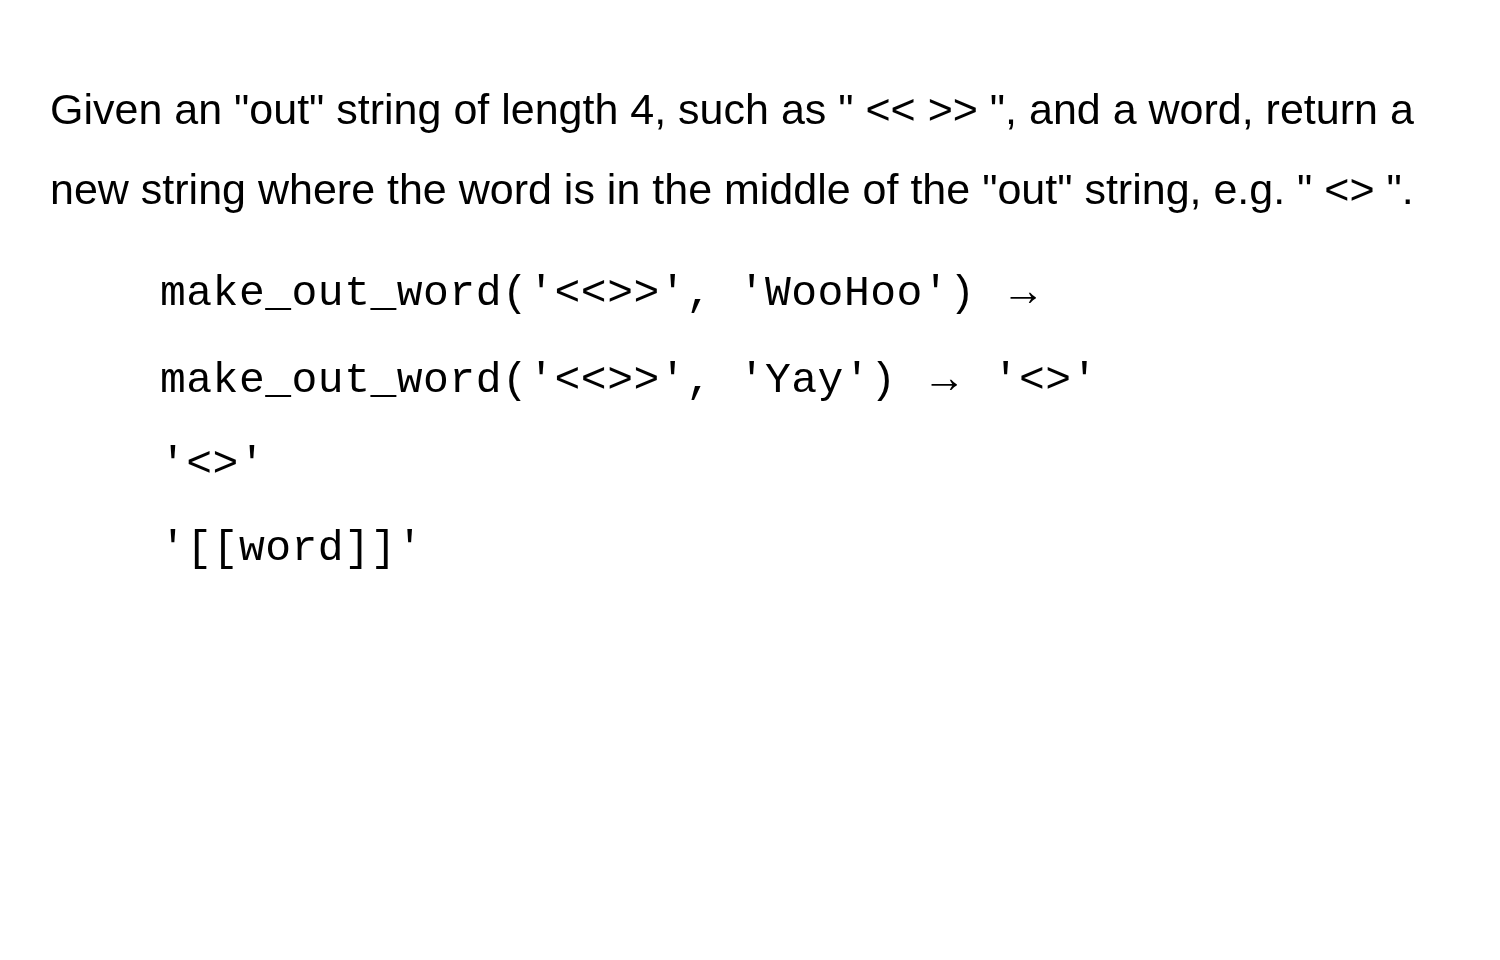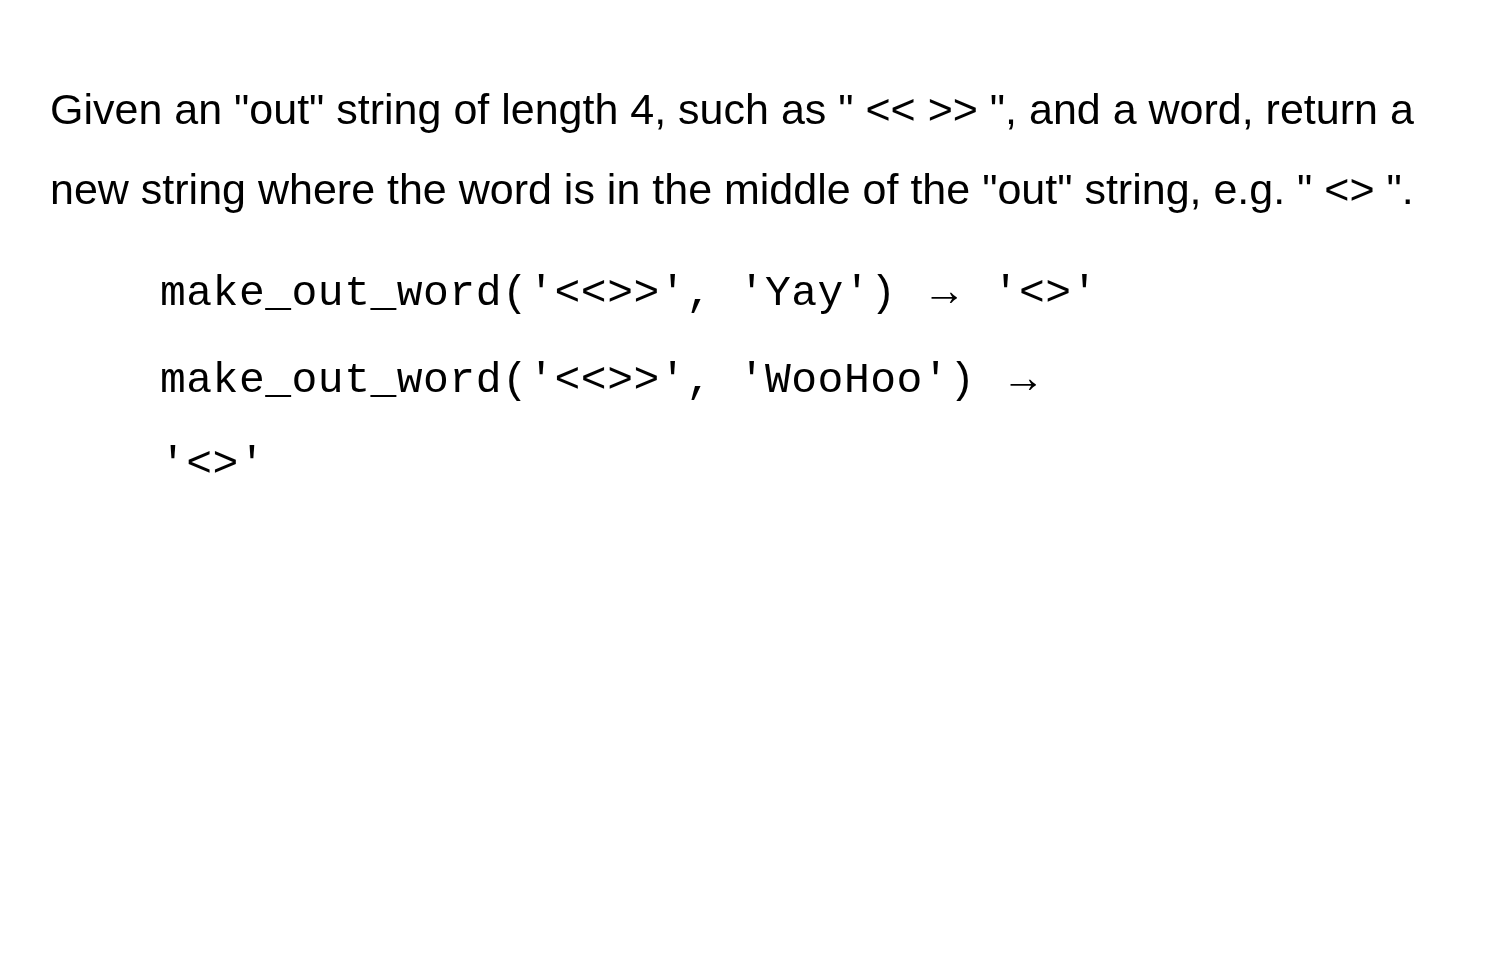--- a/index.html
+++ b/index.html
@@ -35,25 +35,28 @@
   }
 </style>
 </head>
 <body>
 
 <div class="content">
   <div class="description">Given an "out" string of length 4, such as " &lt;&lt; &gt;&gt; ", and a word, return a new string where the word is in the middle of the "out" string, e.g. " &lt;&gt; ".</div>
   <div class="examples">
 
     <div class="example">
-      <span>make_out_word('&lt;&lt;&gt;&gt;', 'Yay') </span><span class="arrow">→</span><span> '&lt;&gt;'</span>
+      <span>make_out_word('&lt;&lt;&gt;&gt;', 'WooHoo') </span><span class="arrow">→</span><span></span>
     </div>
 
     <div class="example">
-      <span>make_out_word('&lt;&lt;&gt;&gt;', 'WooHoo') </span><span class="arrow">→</span><span></span>
+      <span>make_out_word('&lt;&lt;&gt;&gt;', 'Yay') </span><span class="arrow">→</span><span> '&lt;&gt;'</span>
     </div>
     <div class="example">
       <span>'&lt;&gt;'</span>
     </div>
 
+    <div class="example">
+      <span>'[[word]]'</span>
+    </div>
 
   </div>
 </div>
 
 </body></html>

